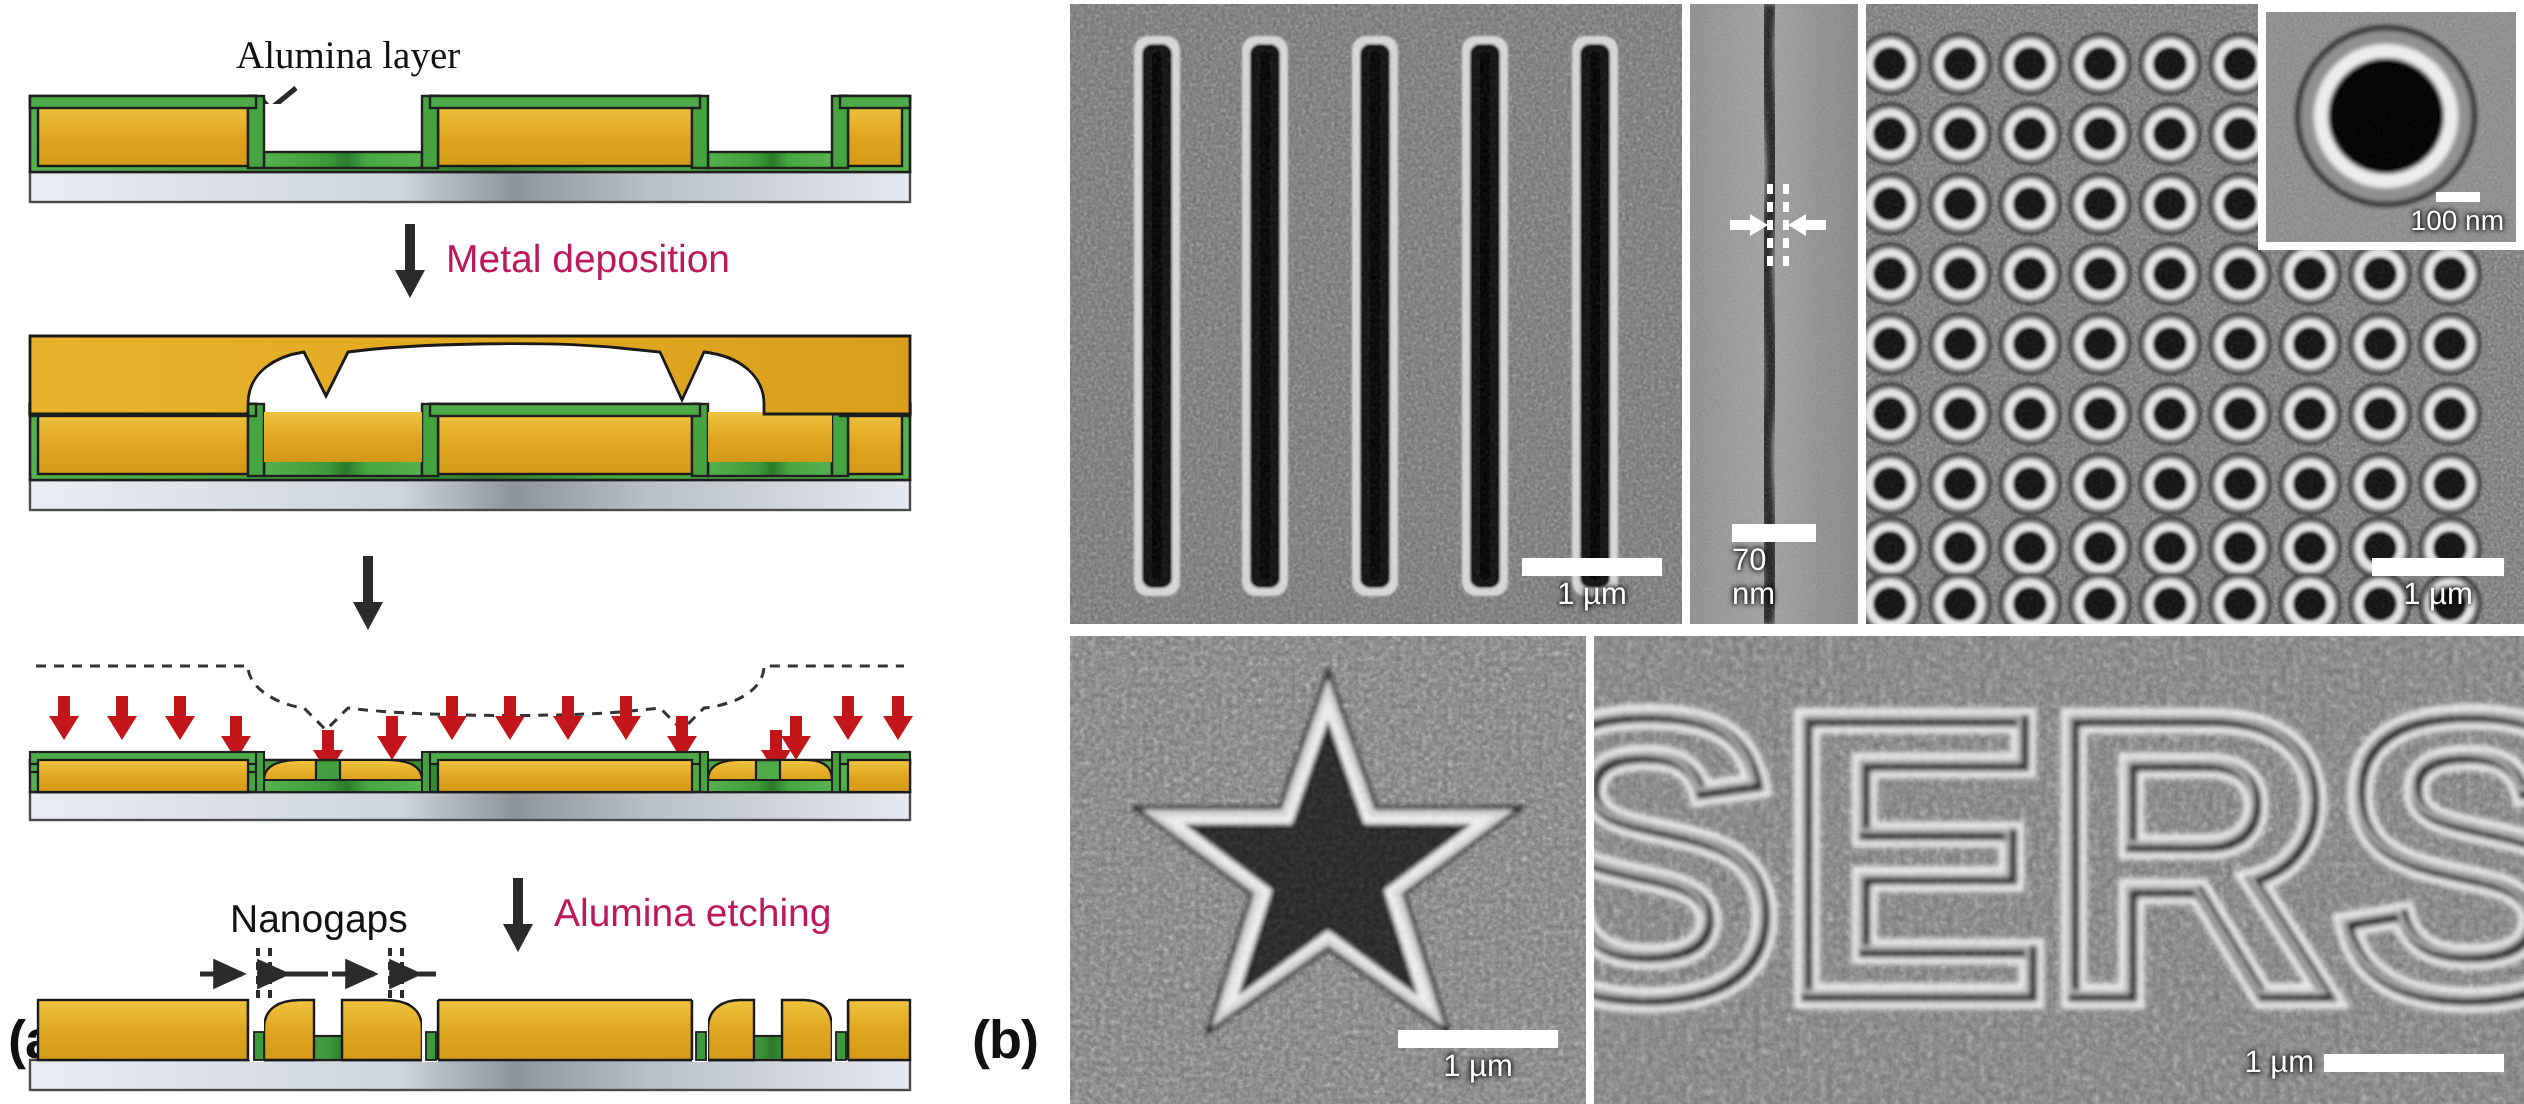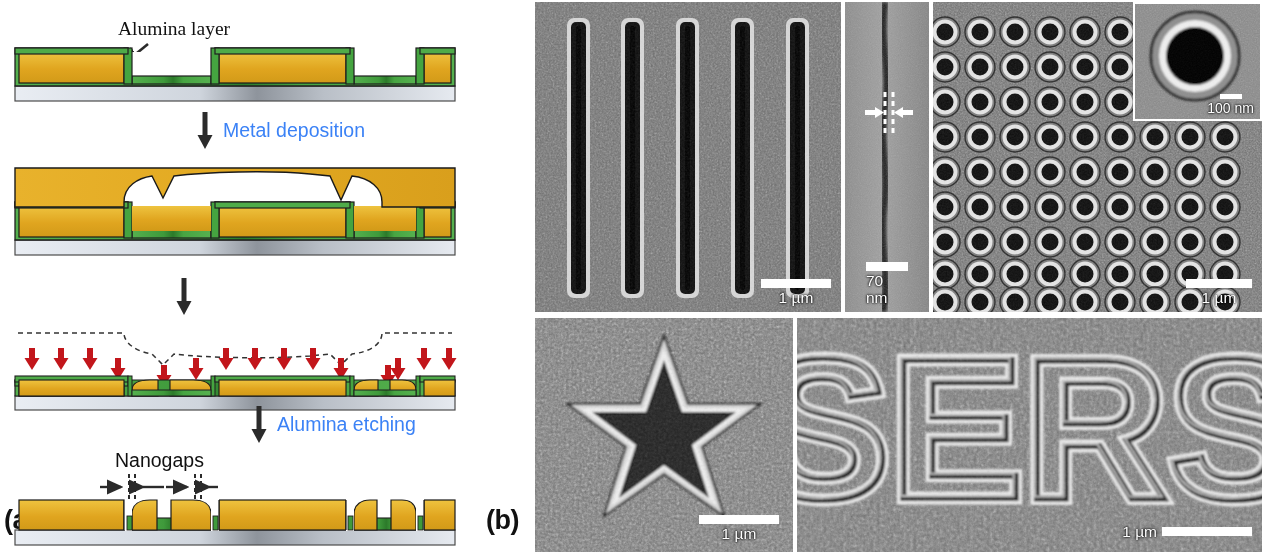--- a/index.html
+++ b/index.html
@@ -9,39 +9,39 @@
   
   #panel-a{position:absolute;left:0;top:0;width:470px;height:552px;}
   .panel-label{position:absolute;font-size:27px;font-weight:bold;color:#111;letter-spacing:-0.5px;}
   #label-a{left:4px;top:505px;}
   #label-b{left:486px;top:505px;}
 
   .stage{position:absolute;left:0;width:470px;}
   .stage-svg{display:block;}
 
   .arrow-step{position:absolute;display:flex;align-items:center;gap:9px;}
-  .arrow-step .steplabel{font-size:19.5px;color:#3b82f6;font-weight:400;white-space:nowrap;}
+  .arrow-step .steplabel{font-size:19.5px;color:#be185d;font-weight:400;white-space:nowrap;}
 
   .anno{position:absolute;font-size:19.5px;color:#111;white-space:nowrap;}
 
   
   #panel-b{position:absolute;left:535px;top:0;width:727px;height:552px;}
   .sem{position:absolute;overflow:hidden;background:#6d6d6d;}
   .sem svg{display:block;}
   .scalebar{position:absolute;display:flex;flex-direction:column;align-items:center;}
   .scalebar .bar{background:#fff;height:9px;}
   .scalebar .cap{color:#fff;font-size:15.5px;line-height:17px;font-weight:400;
                  text-shadow:0 0 3px #000,0 0 2px #000;margin-top:1px;}
   .scalebar.row{flex-direction:row;align-items:center;gap:5px;}
   .scalebar.row .cap{margin-top:0;}
 
   .nm-label{position:absolute;color:#fff;font-size:20px;
             text-shadow:0 0 3px #000,0 0 2px #000;padding-left:48px;}
 
-  .inset{position:absolute;border:2px solid #ffffff;overflow:hidden;background:#777;}
+  .inset{position:absolute;border:4px solid #ffffff;overflow:hidden;background:#777;}
 </style>
 </head>
 <body>
 
 <div id="figure">
 
   <div id="panel-a">
 
     <div class="panel-label" id="label-a">(a)</div>
 
@@ -258,21 +258,21 @@
         <path d="M416,78 L416,72 C416,64 410,62 402,62 L390,62 L390,78 Z" fill="url(#goldG)" stroke="#1a1a1a" stroke-width="1.1"></path>
         <rect x="350" y="58" width="4" height="20" fill="#45a440" stroke="#1f1f1f" stroke-width="1"></rect>
         <rect x="416" y="58" width="4" height="20" fill="#45a440" stroke="#1f1f1f" stroke-width="1"></rect>
         <rect x="354" y="72" width="62" height="6" fill="url(#greenG)" stroke="#1f1f1f" stroke-width="1"></rect>
 
         <rect x="420" y="58" width="35" height="6" fill="#4fab49" stroke="#1f1f1f" stroke-width="1.1"></rect>
         <rect x="424" y="62" width="31" height="16" fill="url(#goldG)" stroke="#1a1a1a" stroke-width="1.1"></rect>
       </svg>
     </div>
 
-    <div class="arrow-step" style="left:250px;top:404px;">
+    <div class="arrow-step" style="left:250px;top:437px;">
       <svg width="18" height="40">
         <line x1="9" y1="2" x2="9" y2="27" stroke="#2b2b2b" stroke-width="5"></line>
         <path d="M1.5,25 L16.5,25 L9,39 Z" fill="#2b2b2b"></path>
       </svg>
       <span class="steplabel">Alumina etching</span>
     </div>
 
     <div class="anno" style="left:115px;top:449px;">Nanogaps</div>
     <svg style="position:absolute;left:98px;top:474px;" width="120" height="26">
       <defs>

